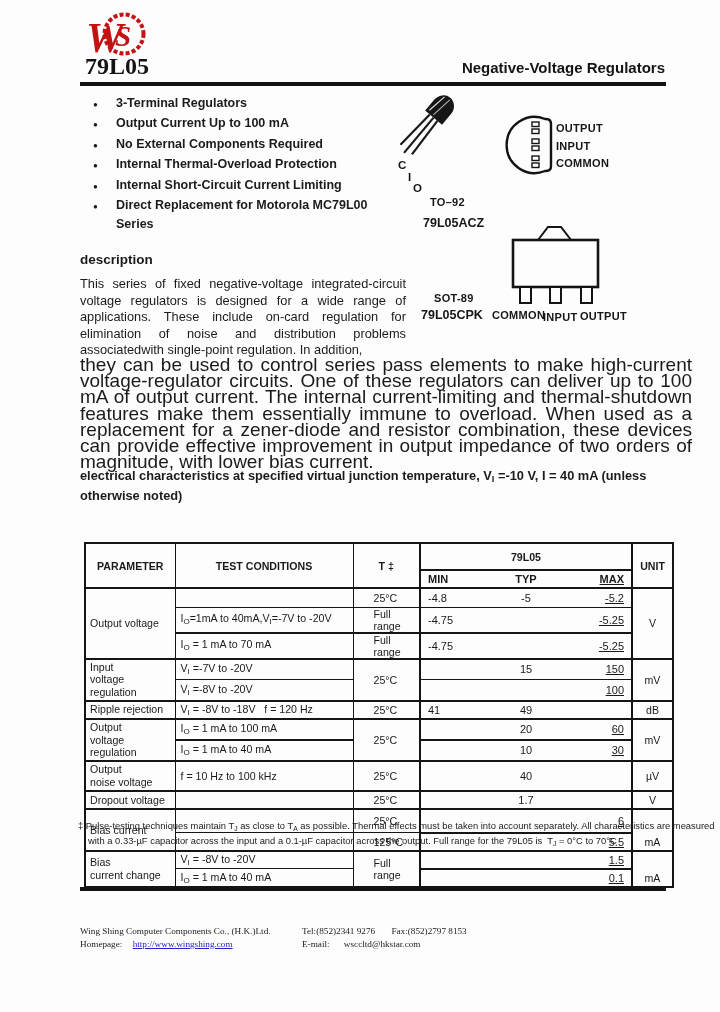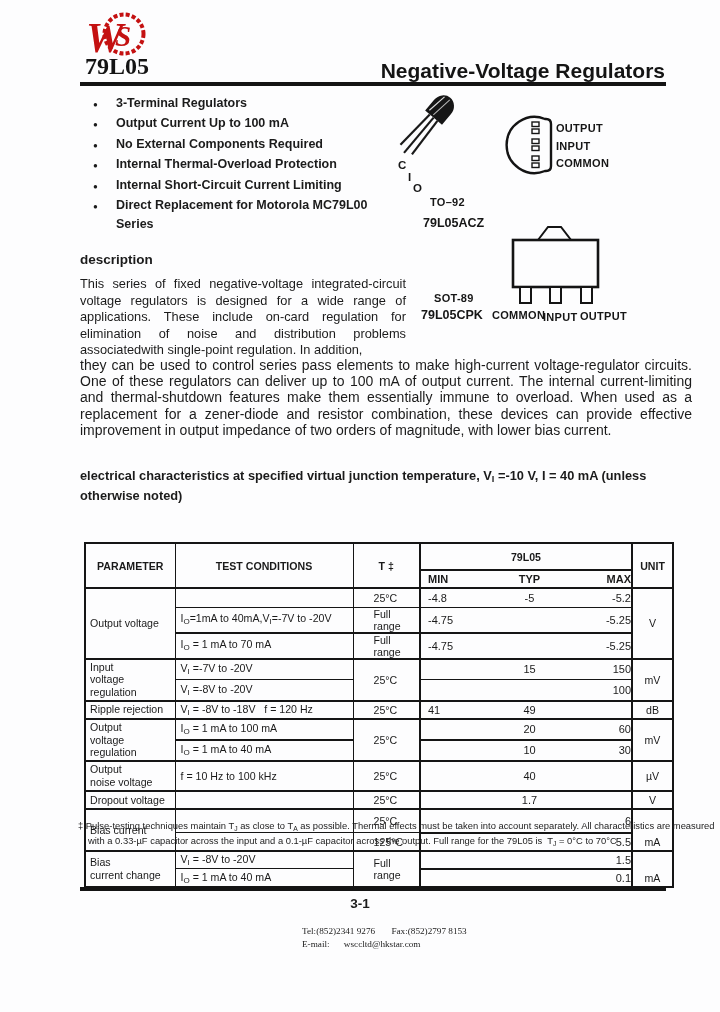--- a/index.html
+++ b/index.html
@@ -2,53 +2,53 @@
 <html><head>
 <meta charset="utf-8">
 <style>
   html,body{margin:0;padding:0;background:#e8e8e8;}
   #page{position:relative;width:720px;height:1012px;background:#fdfdfe;margin:0 auto;
         font-family:"Liberation Sans","DejaVu Sans",sans-serif;color:#1b1b1b;overflow:hidden;}
   .abs{position:absolute;}
   
   #part-number{left:85px;top:53px;font-family:"Liberation Serif","DejaVu Serif",serif;
                font-weight:bold;font-size:24px;color:#141414;}
-  #doc-title{right:55px;top:59px;font-weight:bold;font-size:21px;color:#141414;}
+  #doc-title{right:55px;top:59px;font-weight:bold;font-size:15px;color:#141414;}
   .rule{background:#141414;height:4px;}
   
   #features{left:93px;top:94px;width:300px;}
   .feat{display:flex;line-height:19.4px;font-weight:bold;font-size:12.5px;}
   .feat .bullet{width:10px;font-size:8px;margin-right:13px;margin-top:1px;}
   .feat .ftext{width:272px;}
   
   .figlab{position:absolute;font-weight:bold;font-size:11px;letter-spacing:.3px;color:#161616;}
   .figpart{position:absolute;font-weight:bold;font-size:12.5px;color:#161616;}
   .leadlab{position:absolute;font-weight:bold;font-size:11.5px;color:#161616;}
   
   #desc-heading{left:80px;top:252px;font-weight:bold;font-size:13.5px;}
   #desc-p1{left:80px;top:276px;width:326px;text-align:justify;font-size:12.8px;line-height:16.6px;}
-  #desc-p2{left:80px;top:357px;width:612px;text-align:justify;font-size:14px;line-height:16.2px;}
+  #desc-p2{left:80px;top:357px;width:612px;text-align:justify;font-size:19px;line-height:16.2px;}
   #elec-heading{left:80px;top:468px;width:606px;font-weight:bold;font-size:12.8px;line-height:15.5px;}
   sub{font-size:.72em;vertical-align:-.25em;}
   
   #spec-table{position:absolute;left:84px;top:506px;width:588px;border-collapse:collapse;
               table-layout:fixed;font-size:10.6px;color:#1a1a1a;border:2px solid #151515;margin-top:36px;}
   #spec-table td{border:1px solid #151515;padding:0;vertical-align:middle;overflow:hidden;}
   #spec-table .bt2{border-top-width:2px;}
   #spec-table .hdr{font-weight:bold;text-align:center;}
   #spec-table .c{padding-left:20px;}
   #spec-table .param{padding:1px 4px;line-height:1.2;}
   #spec-table .cond{padding:1px 5px;line-height:1.15;}
   #spec-table .vt{border-left-width:2px;}
   #spec-table .unit{border-left-width:2px;text-align:center;}
   #spec-table .vbot{vertical-align:bottom;padding-bottom:2px;}
   .vals{display:flex;width:100%;align-items:flex-start;font-size:11px;}
   .vals .vmin{width:70px;text-align:left;padding-left:7px;}
   .vals .vtyp{flex:1;text-align:center;}
-  .vals .vmax{width:70px;text-align:right;}
+  .vals .vmax{width:70px;text-align:right;padding-right:7px;text-decoration:underline;}
   #spec-table sub{font-size:8px;}
   
   #footnote{left:78px;top:820px;width:634px;font-size:9.4px;line-height:12.5px;
             padding-left:10px;text-indent:-10px;color:#222;}
   #page-number{left:0;top:896px;width:720px;text-align:center;font-weight:bold;font-size:13.5px;}
   .footer-text{font-family:"Liberation Serif","DejaVu Serif",serif;font-size:9.2px;line-height:13px;color:#222;}
   #footer-left{left:80px;top:925px;}
   #footer-right{left:302px;top:925px;}
   a.homepage{color:#2222cc;text-decoration:underline;}
   svg text{font-family:"Liberation Serif","DejaVu Serif",serif;}
@@ -345,21 +345,27 @@
               <span class="vmax">0.1</span>
             </div>
           </td>
     </tr>
   </tbody>
     </table>
 
   <div class="abs" id="footnote">‡ Pulse-testing techniques maintain T<sub>J</sub> as close to T<sub>A</sub> as possible. Thermal effects must be taken into account separately. All characteristics are measured with a 0.33-µF capacitor across the input and a 0.1-µF capacitor across the output. Full range for the 79L05 is&nbsp; T<sub>J</sub> = 0°C to 70°C</div>
 
   <div class="abs rule" style="left:80px;top:887px;width:586px"></div>
-  <div class="abs" id="page-number">3-1</div>
+  <div class="abs footer-text" id="footer-left">
+    <div>Wing Shing Computer Components Co., (H.K.)Ltd.</div>
+    <div>
+      <span>Homepage:</span>
+      <a class="homepage" href="#" style="margin-left:8px">http://www.wingshing.com</a>
+    </div>
+  </div>
   <div class="abs footer-text" id="footer-right">
     <div>
       <span>Tel:(852)2341 9276</span>
       <span style="margin-left:14px">Fax:(852)2797 8153</span>
     </div>
     <div>
       <span>E-mail:</span>
       <span style="margin-left:12px">wsccltd@hkstar.com</span>
     </div>
   </div>

